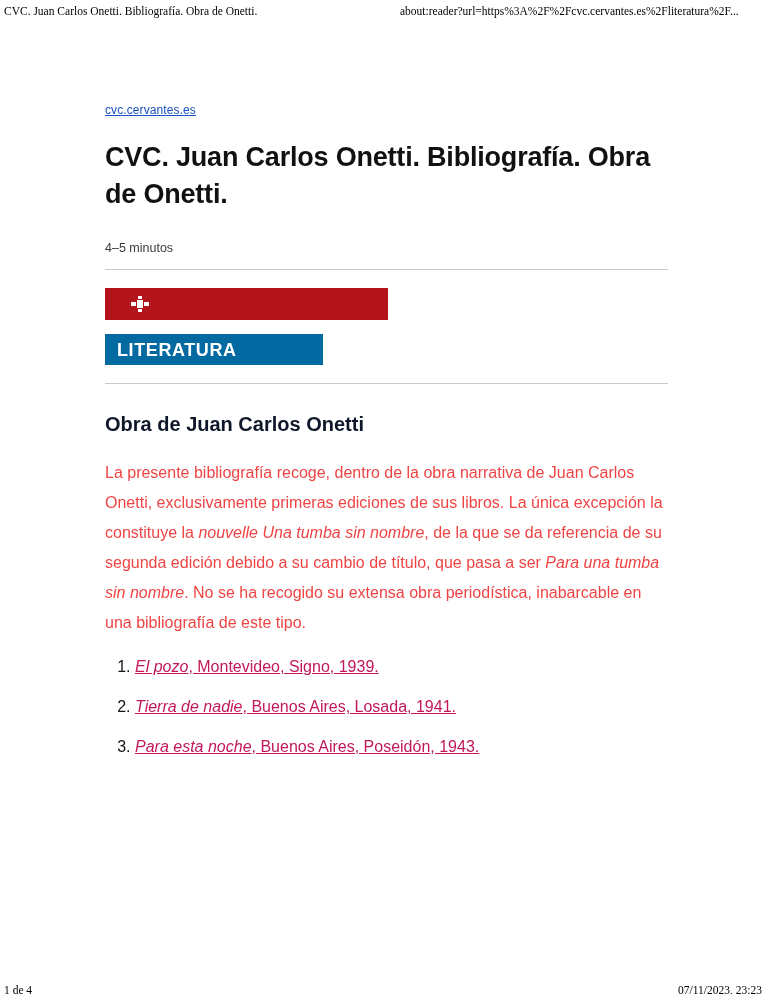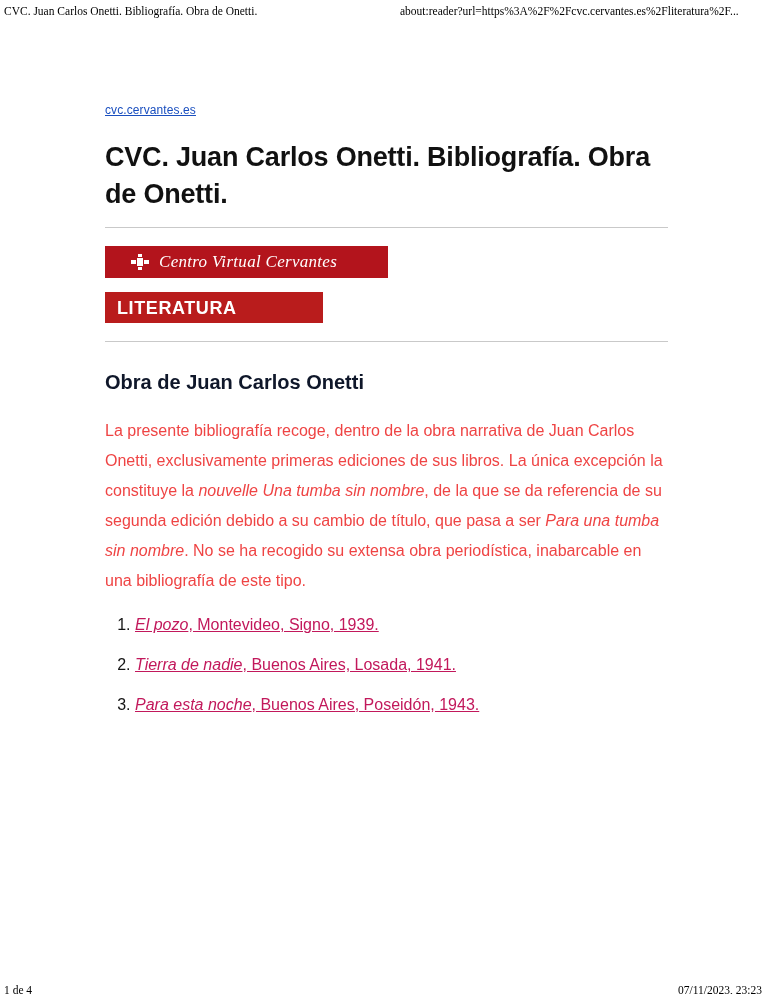--- a/index.html
+++ b/index.html
@@ -123,21 +123,21 @@
     font-size: 17px;
     color: #ffffff;
     letter-spacing: 0.3px;
     white-space: nowrap;
   }
 
   .logo-lit {
     margin-top: 14px;
     width: 218px;
     height: 31px;
-    background: #b91c1c;
+    background: #0369a1;
     position: relative;
   }
   .logo-lit .lit-text {
     position: absolute;
     left: 12px;
     top: 6px;
     font-family: "Liberation Sans", sans-serif;
     font-weight: bold;
     font-size: 18px;
     letter-spacing: 0.6px;
@@ -207,33 +207,33 @@
   <div class="ph-left">CVC. Juan Carlos Onetti. Bibliografía. Obra de Onetti.</div>
   <div class="ph-right">about:reader?url=https%3A%2F%2Fcvc.cervantes.es%2Fliteratura%2F...</div>
 </div>
 
 <div class="reader">
 
   <a class="domain-link" href="#">cvc.cervantes.es</a>
 
   <h1 class="reader-title">CVC. Juan Carlos Onetti. Bibliografía. Obra de Onetti.</h1>
 
+  <div class="read-time">4–5 minutos</div>
 
   <hr class="rule">
 
   <div class="logo-cvc">
     <span class="cvc-mark">
       <svg width="18" height="16" viewBox="0 0 18 16" xmlns="http://www.w3.org/2000/svg">
         <rect x="0" y="6" width="18" height="4" fill="#ffffff"></rect>
         <rect x="7" y="0" width="4" height="16" fill="#ffffff"></rect>
         <rect x="5" y="3" width="8" height="10" fill="#b3141c"></rect>
         <rect x="6" y="4" width="6" height="8" fill="#ffffff"></rect>
       </svg>
     </span>
-    <span class="cvc-text">Centro Virtual Cervantes</span>
   </div>
 
   <div class="logo-lit">
     <span class="lit-text">LITERATURA</span>
   </div>
 
   <hr class="rule2">
 
 
   <h2 class="section-head">Obra de Juan Carlos Onetti</h2>

